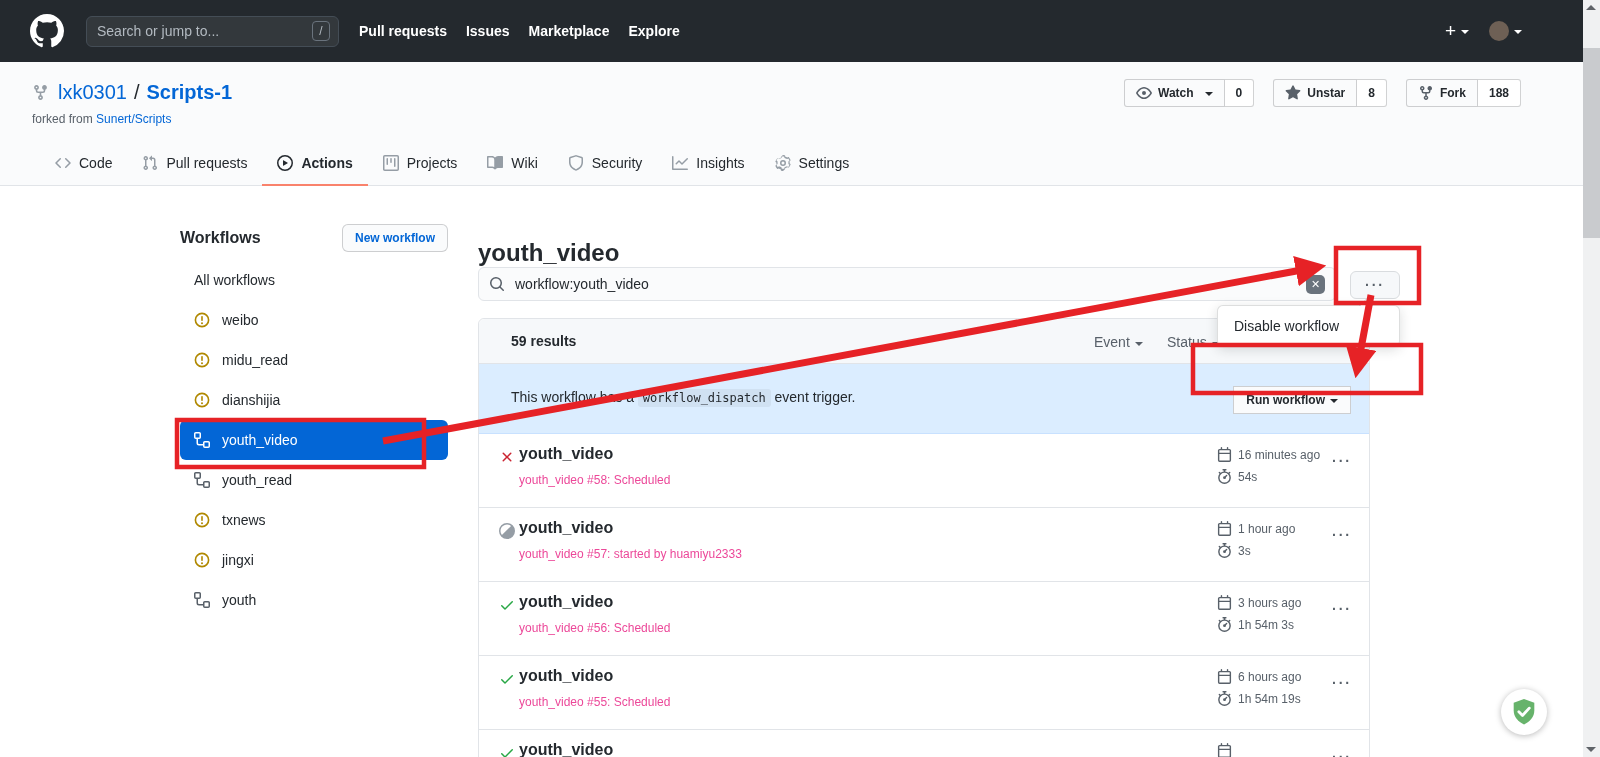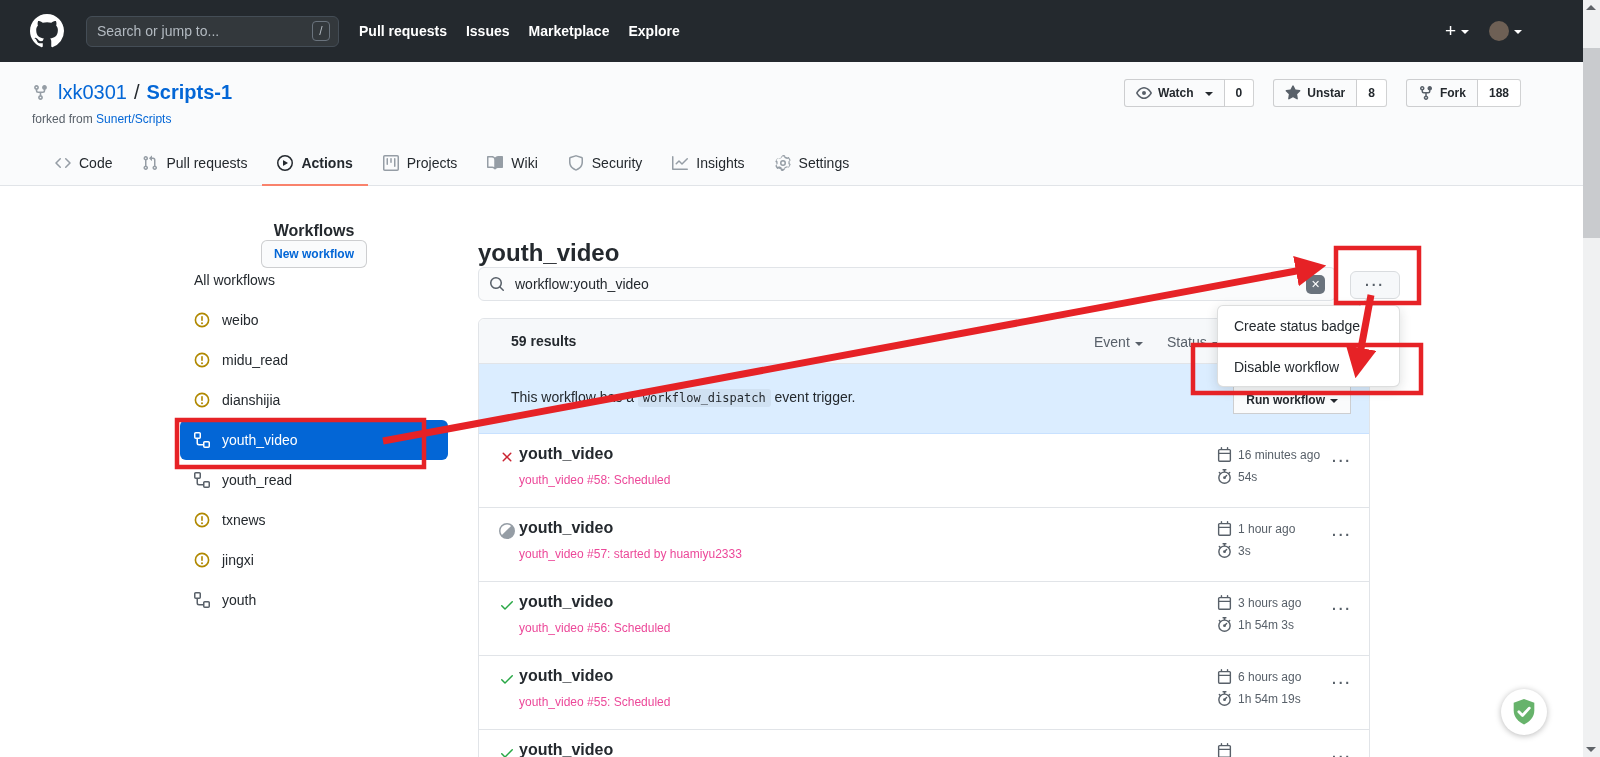--- a/index.html
+++ b/index.html
@@ -44,21 +44,21 @@
 
   
   .tabs { position:absolute; left:40px; bottom:-1px; display:flex; }
   .tab { display:flex; align-items:center; gap:8px; padding:13px 15px; font-size:14px; color:#24292e; border-bottom:2px solid transparent; cursor:pointer; }
   .tab svg { fill:#959da5; }
   .tab.active { font-weight:bold; border-bottom-color:#f9826c; }
   .tab.active svg { fill:#24292e; }
 
   
   .sidebar { position:absolute; left:180px; top:222px; width:268px; }
-  .sb-head { display:flex; align-items:center; justify-content:space-between; height:32px;flex-direction:column; }
+  .sb-head { display:flex; align-items:center; justify-content:space-between; height:32px; }
   .sb-title { font-size:16px; font-weight:bold; }
   .btn-new { font-size:12px; font-weight:bold; color:#0366d6; background:#fafbfc; border:1px solid rgba(27,31,35,.2); border-radius:6px; padding:6px 12px; cursor:pointer; font-family:inherit; }
   .sb-list { margin-top:6px; }
   .sb-item { height:40px; display:flex; align-items:center; gap:12px; padding:0 14px; font-size:14px; color:#24292e; border-radius:6px; cursor:pointer; }
   .sb-item .ic { width:16px; height:16px; display:none; align-items:center; justify-content:center; }
   .sb-item.icon-warning .ic-warning { display:flex; }
   .sb-item.icon-workflow .ic-workflow { display:flex; color:#586069; }
   .sb-item.icon-workflow .ic-workflow svg { fill:currentColor; }
   .sb-item.selected { background:#0366d6; color:#fff; }
   .sb-item.selected .ic-workflow { color:#fff; }
@@ -491,23 +491,20 @@
       <span class="run-time-text"></span>
     </div>
 
     <span class="run-kebab">···</span>
   </div>
 </div>
   </div>
 </main>
 
 <div class="menu">
-  <div class="menu-item">
-      <span class="menu-label">Create status badge</span>
-    </div>
 
   <div class="menu-item">
       <span class="menu-label">Disable workflow</span>
     </div>
 </div>
 
 <svg class="annotations" width="1600" height="757" viewBox="0 0 1600 757">
   <defs>
     <marker id="ah" markerWidth="4.4" markerHeight="4.4" refX="3.2" refY="2.2" orient="auto">
       <path d="M0,0 L4.4,2.2 L0,4.4 Z" fill="#e62226"></path>

